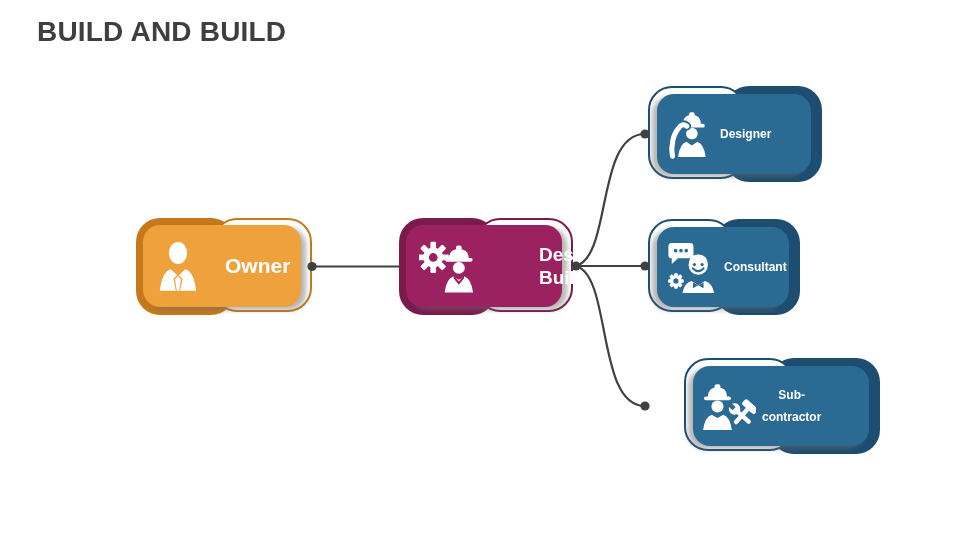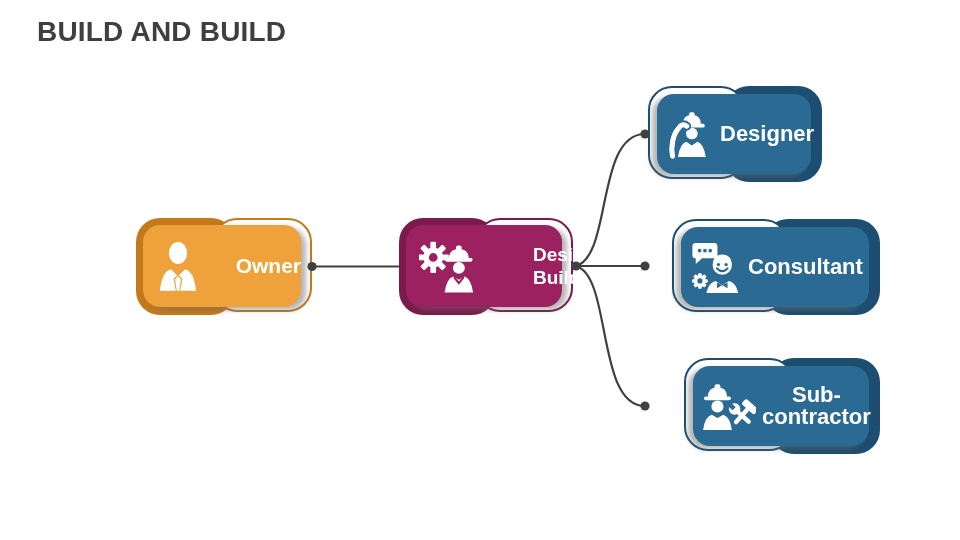--- a/index.html
+++ b/index.html
@@ -14,28 +14,28 @@
   .plate{position:absolute;border-radius:24px;}
   .plate.dark{background:var(--dark);}
   .plate.light{background:#fff;border:2px solid var(--dark);box-sizing:border-box;}
   .left-style .plate.dark{left:0;top:0;bottom:0;width:56%;}
   .left-style .plate.light{right:0;top:0;bottom:3px;width:56%;}
   .right-style .plate.dark{right:0;top:0;bottom:0;width:56%;}
   .right-style .plate.light{left:0;top:0;bottom:3px;width:56%;}
   .front{position:absolute;border-radius:17px;background:var(--fill);
          display:flex;align-items:center;}
   .left-style .front{left:7px;top:7px;right:11px;bottom:8px;
-         box-shadow:5px 3px 5px rgba(110,110,110,.5);padding-left:13px;gap:19px;justify-content:space-between;}
+         box-shadow:5px 3px 5px rgba(110,110,110,.5);padding-left:13px;gap:25px;}
   .right-style .front{left:9px;top:8px;right:11px;bottom:8px;
          box-shadow:-5px 3px 5px rgba(110,110,110,.5);padding-left:9px;gap:6px;}
   .label{font-weight:bold;color:var(--label-text,#fff);}
   .label span{display:block;}
   .node.orange .label{font-size:21px;}
   .node.magenta .label{font-size:19px;line-height:23px;margin-left:40px;}
-  .node.blue .label{font-size:22px;line-height:22px;}
+  .node.blue .label{font-size:12px;line-height:22px;}
   .icon{flex:0 0 auto;}
   .icon .w{fill:#fff;}
   .icon .hole{fill:var(--fill);}
   .icon .holestroke{stroke:var(--fill);fill:none;stroke-width:2.2;stroke-linecap:round;}
   .icon .gapstroke{stroke:var(--fill);fill:none;stroke-width:9.5;stroke-linecap:round;}
   .icon .rollstroke{stroke:#fff;fill:none;stroke-width:5.5;stroke-linecap:round;}
   .connectors{position:absolute;left:0;top:0;pointer-events:none;}
   .connector{stroke:var(--connector,#404040);fill:none;stroke-width:2.2;}
   .cdot{fill:var(--connector,#404040);}
 </style>
@@ -111,21 +111,21 @@
         <path class="gapstroke" d="M7 51 C5 40 7.5 28 13.5 21 Q17.5 14.5 22.5 18.5"></path>
         <path class="rollstroke" d="M7 51 C5 40 7.5 28 13.5 21 Q17.5 14.5 22.5 18.5"></path>
       </svg>
       <div class="label">
         <span>Designer</span>
         <span></span>
       </div>
     </div>
   </div>
 
-  <div class="node blue right-style" style="left:672px;top:219px;width:208px;height:96px;">
+  <div class="node blue right-style" style="left:648px;top:219px;width:152px;height:96px;">
     <div class="plate dark"></div>
     <div class="plate light"></div>
     <div class="front">
       <svg class="icon" width="52" height="52" viewBox="0 0 54 54">
         <g class="w">
           <rect x="8.4" y="33.4" width="3.8" height="5.2" rx="1" transform="rotate(0 10.3 41.5)"></rect>
           <rect x="8.4" y="33.4" width="3.8" height="5.2" rx="1" transform="rotate(45 10.3 41.5)"></rect>
           <rect x="8.4" y="33.4" width="3.8" height="5.2" rx="1" transform="rotate(90 10.3 41.5)"></rect>
           <rect x="8.4" y="33.4" width="3.8" height="5.2" rx="1" transform="rotate(135 10.3 41.5)"></rect>
           <rect x="8.4" y="33.4" width="3.8" height="5.2" rx="1" transform="rotate(180 10.3 41.5)"></rect>

